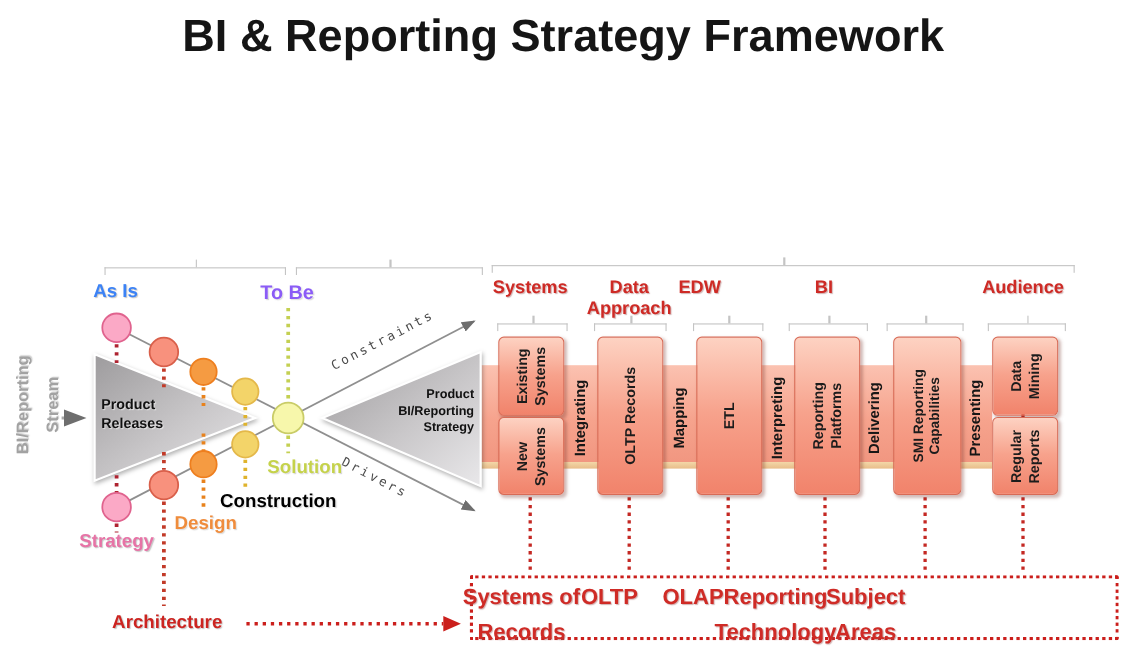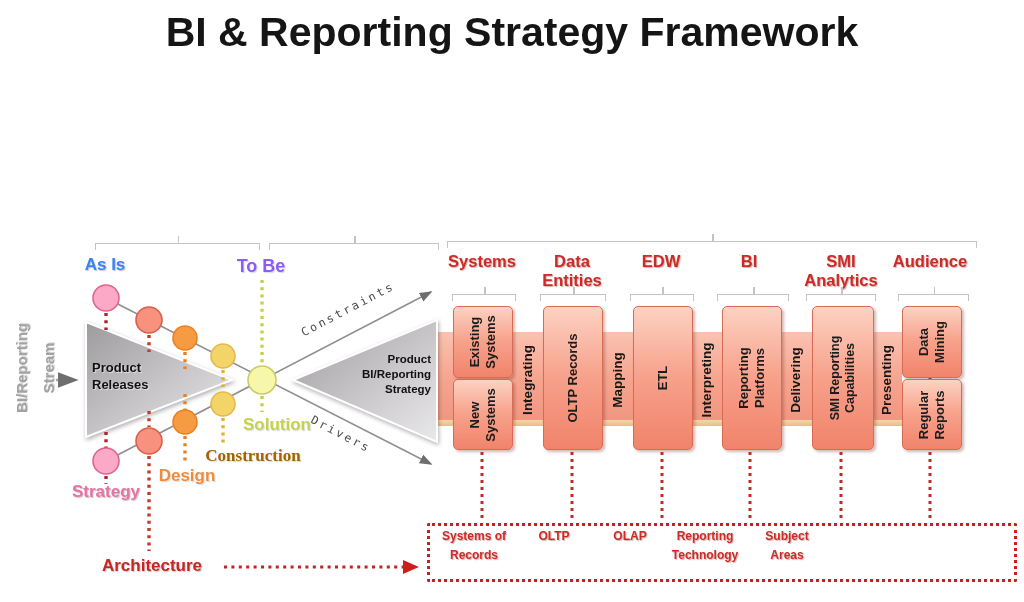--- a/index.html
+++ b/index.html
@@ -32,21 +32,21 @@
   .pbox.tall span{width:136px;}
   .pbox.short span{width:66px;}
   .conn{font-size:13.5px;color:#161616;width:130px;z-index:2;}
   .tri-label{position:absolute;font-weight:bold;color:#111;white-space:pre-line;z-index:2;}
   .mono-arrow{position:absolute;font-family:"DejaVu Sans Mono",monospace;font-size:11.5px;
         color:#4a4a4a;letter-spacing:2.5px;z-index:2;}
   .phase{font-size:17px;z-index:4;}
   #foundation-box{position:absolute;left:427px;top:523px;width:584px;height:53px;
         border:3px dotted #cb1f1c;border-radius:2px;z-index:1;}
   .fitem{position:absolute;top:527px;transform:translateX(-50%);text-align:center;z-index:2;
-        font-weight:bold;font-size:12px;line-height:1.62;color:#cf2b26;white-space:pre-line;
+        font-weight:bold;font-size:20px;line-height:1.62;color:#cf2b26;white-space:pre-line;
         text-shadow:1px 1px 1px rgba(150,80,80,0.45);}
   #decor{position:absolute;left:0;top:0;z-index:2;pointer-events:none;}
 </style>
 </head>
 <body>
 
 <div id="stage">
 
   <div id="title">BI &amp; Reporting Strategy Framework</div>
 
@@ -62,25 +62,23 @@
     </div>
   <div class="bracket" style="left:447px;top:241px;width:528px;">
       <i></i>
     </div>
 
   <div class="lbl soft" style="left:105px;top:255px;font-size:17px;color:#3b82f6;">As Is</div>
   <div class="lbl glow" style="left:261px;top:256px;font-size:18px;color:#8b5cf6;">To Be</div>
 
   <div class="lbl chdr" style="left:482px;">Systems</div>
   <div class="lbl chdr" style="left:572px;width:90px;">Data
-Entities</div>
-  <div class="lbl chdr" style="left:661px;">EDW</div>
+Approach</div>
+  <div class="lbl chdr" style="left:636px;">EDW</div>
   <div class="lbl chdr" style="left:749px;">BI</div>
-  <div class="lbl chdr" style="left:841px;width:100px;">SMI
-Analytics</div>
   <div class="lbl chdr" style="left:930px;">Audience</div>
 
   <div class="bracket" style="left:452px;top:294px;width:62px;">
       <i></i>
     </div>
   <div class="bracket" style="left:540px;top:294px;width:64px;">
       <i></i>
     </div>
   <div class="bracket" style="left:630px;top:294px;width:62px;">
       <i></i>
@@ -209,21 +207,21 @@
 Releases</div>
   <div class="tri-label" style="left:333px;top:352px;width:98px;font-size:11.5px;line-height:1.3;text-align:right;">Product
 BI/Reporting
 Strategy</div>
 
   <div class="mono-arrow" style="left:296px;top:302px;transform:rotate(-27.5deg);">Constraints</div>
   <div class="mono-arrow" style="left:308px;top:427px;transform:rotate(27.5deg);">Drivers</div>
 
   <div class="lbl phase soft" style="left:106px;top:482px;color:#e773a6;">Strategy</div>
   <div class="lbl phase glow" style="left:187px;top:466px;color:#ef8c3c;">Design</div>
-  <div class="lbl phase glow" style="left:253px;top:446px;color:#a16207;font-family:Liberation Serif, serif;">Construction</div>
+  <div class="lbl phase glow" style="left:253px;top:446px;color:#000000;">Construction</div>
   <div class="lbl phase glow" style="left:266px;top:415px;color:#c5d24b;margin-left:11px;">Solution</div>
 
   <div class="lbl soft" style="left:152px;top:556px;font-size:17px;color:#cc2420;">Architecture</div>
 
   <div id="foundation-box"></div>
   <div class="fitem" style="left:474px;">Systems of
 Records</div>
   <div class="fitem" style="left:554px;">OLTP</div>
   <div class="fitem" style="left:630px;">OLAP</div>
   <div class="fitem" style="left:705px;">Reporting

